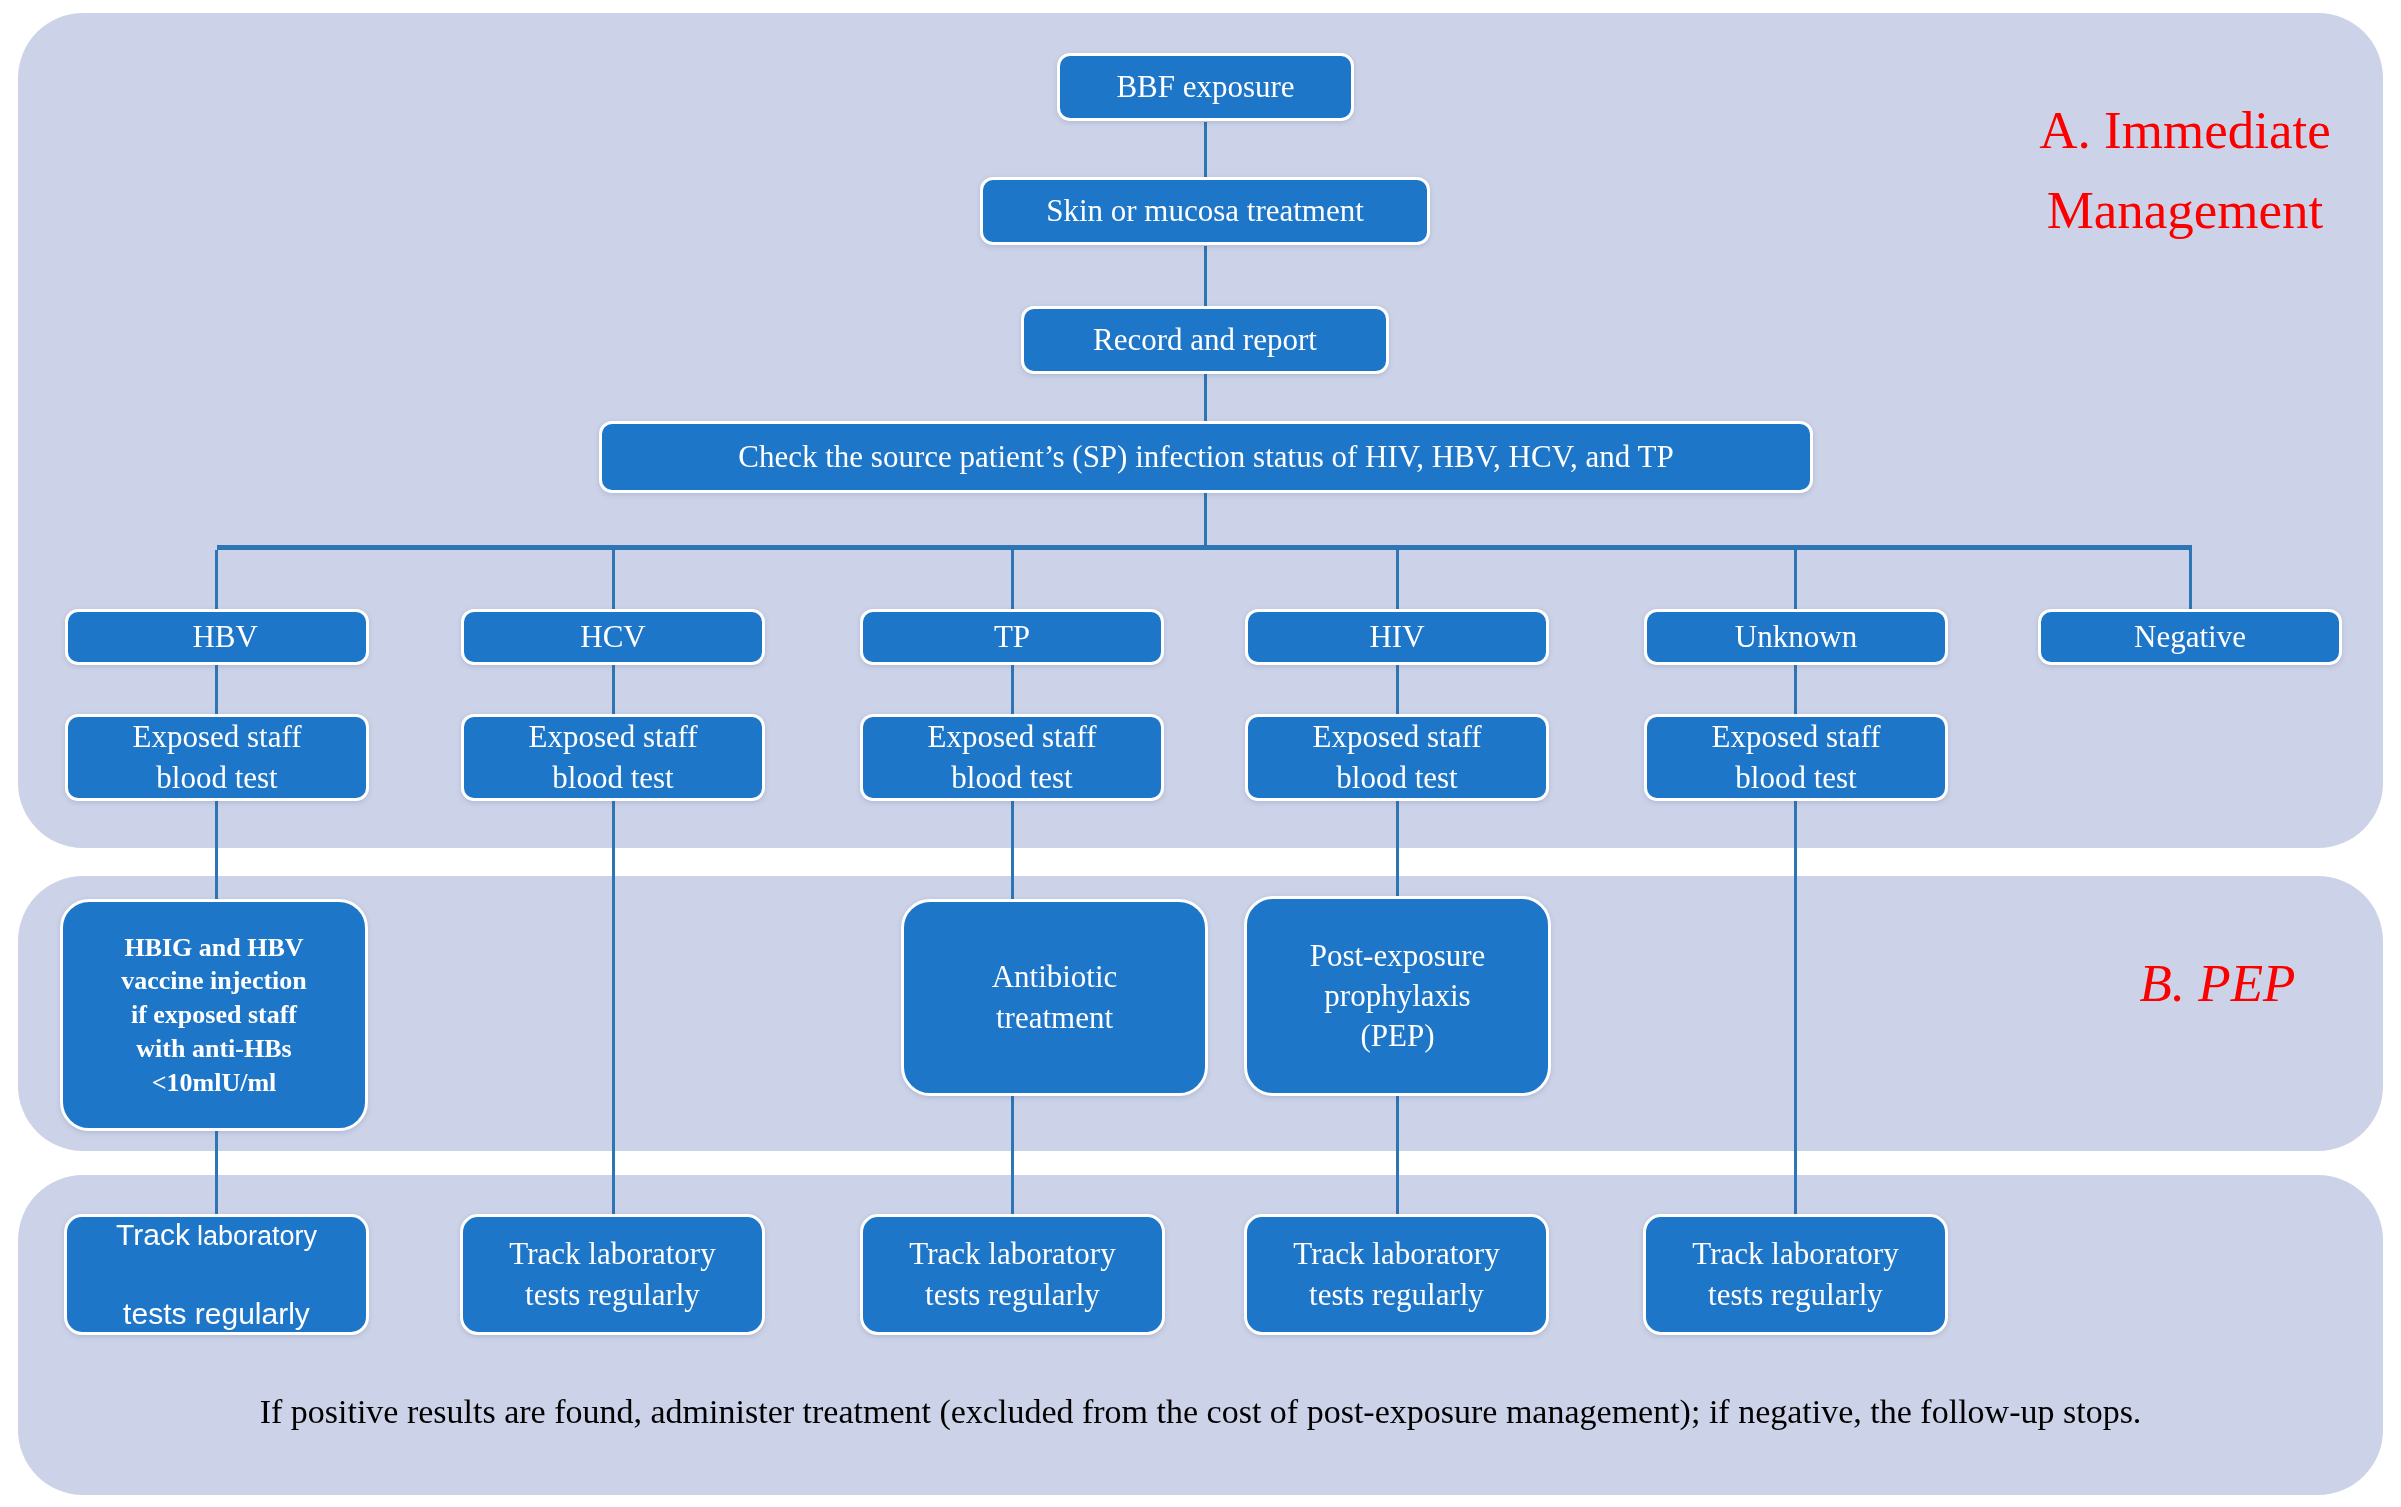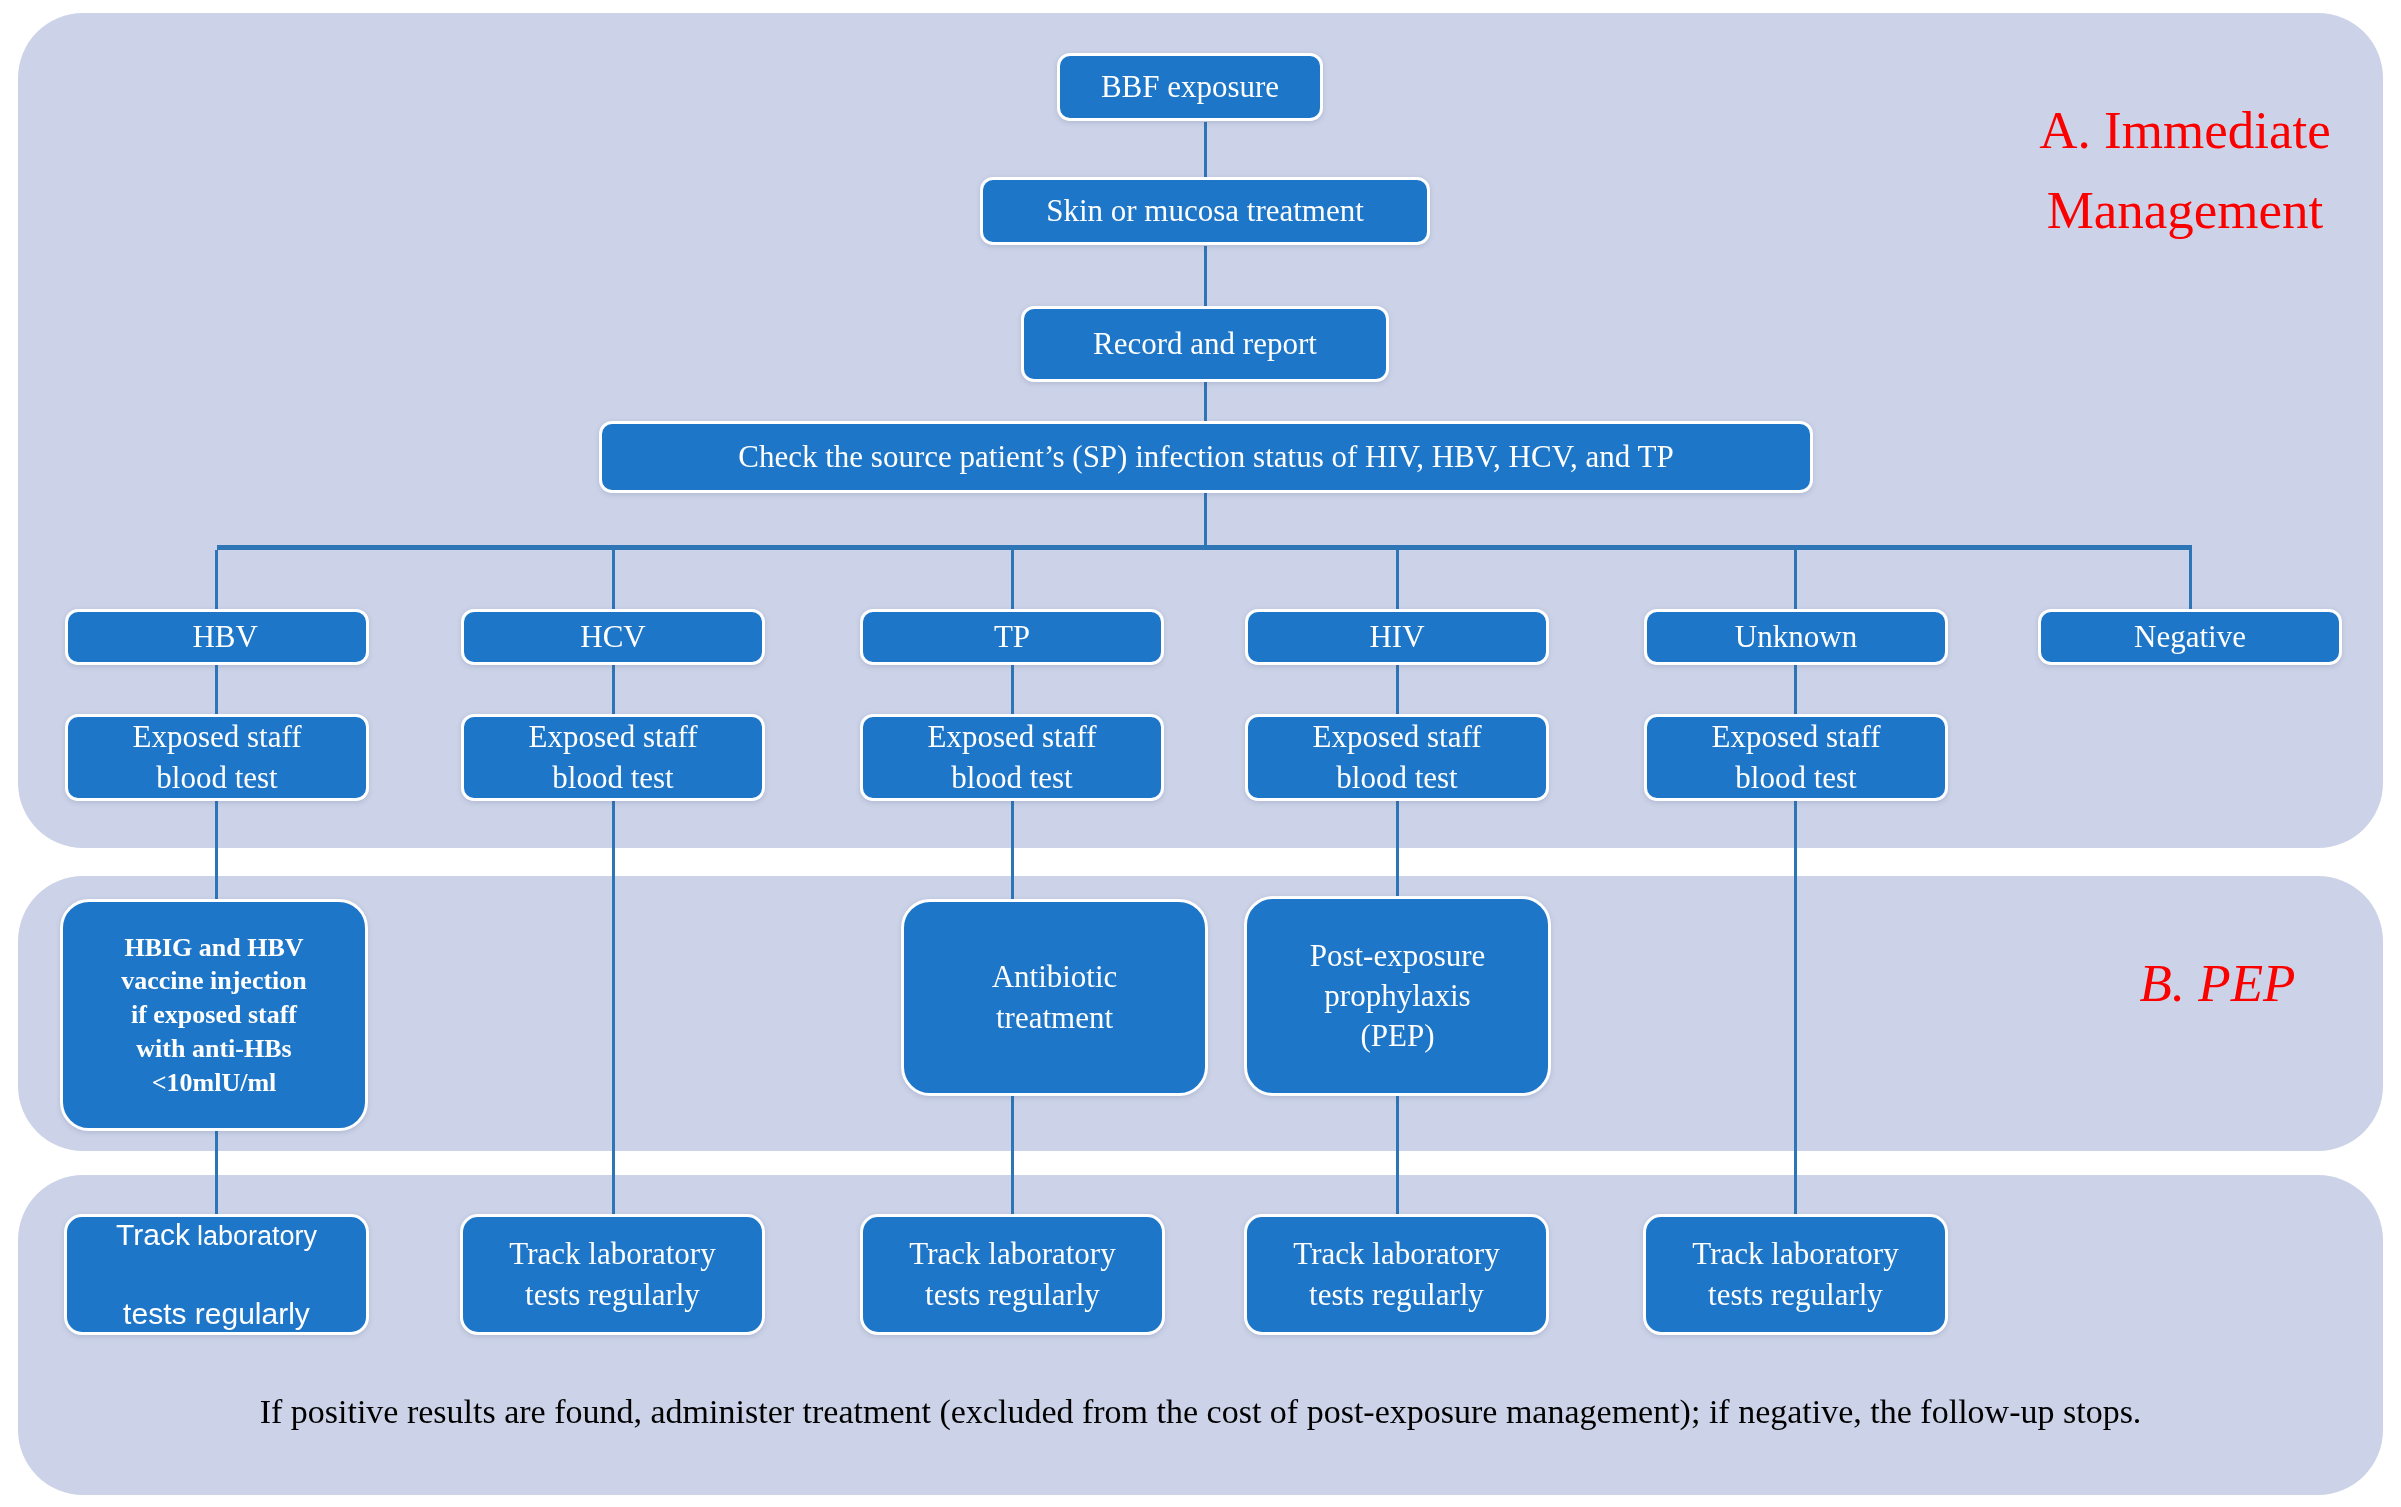--- a/index.html
+++ b/index.html
@@ -53,23 +53,23 @@
   <div class="line-v" style="left:215px;top:801px;height:98px;"></div>
   <div class="line-v" style="left:612px;top:801px;height:413px;"></div>
   <div class="line-v" style="left:1011px;top:801px;height:98px;"></div>
   <div class="line-v" style="left:1396px;top:801px;height:95px;"></div>
   <div class="line-v" style="left:1794px;top:801px;height:413px;"></div>
 
   <div class="line-v" style="left:215px;top:1131px;height:83px;"></div>
   <div class="line-v" style="left:1011px;top:1096px;height:119px;"></div>
   <div class="line-v" style="left:1396px;top:1096px;height:118px;"></div>
 
-  <div class="box" style="left:1057px;top:53px;width:266px;height:68px;">BBF exposure</div>
+  <div class="box" style="left:1057px;top:53px;width:297px;height:68px;">BBF exposure</div>
   <div class="box" style="left:980px;top:177px;width:450px;height:68px;">Skin or mucosa treatment</div>
-  <div class="box" style="left:1021px;top:306px;width:368px;height:76px;">Record and report</div>
+  <div class="box" style="left:1021px;top:306px;width:368px;height:68px;">Record and report</div>
   <div class="box" style="left:599px;top:421px;width:1214px;height:72px;">Check the source patient’s (SP) infection status of HIV, HBV, HCV, and TP</div>
 
   <div class="box" style="left:65px;top:609px;width:304px;height:56px;padding-left:28px;">HBV</div>
   <div class="box" style="left:461px;top:609px;width:304px;height:56px;">HCV</div>
   <div class="box" style="left:860px;top:609px;width:304px;height:56px;">TP</div>
   <div class="box" style="left:1245px;top:609px;width:304px;height:56px;">HIV</div>
   <div class="box" style="left:1644px;top:609px;width:304px;height:56px;">Unknown</div>
   <div class="box" style="left:2038px;top:609px;width:304px;height:56px;">Negative</div>
 
   <div class="box" style="left:65px;top:714px;width:304px;height:87px;">Exposed staff

